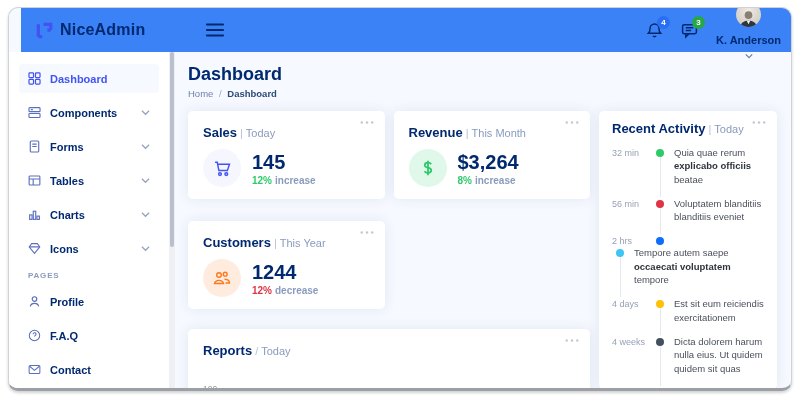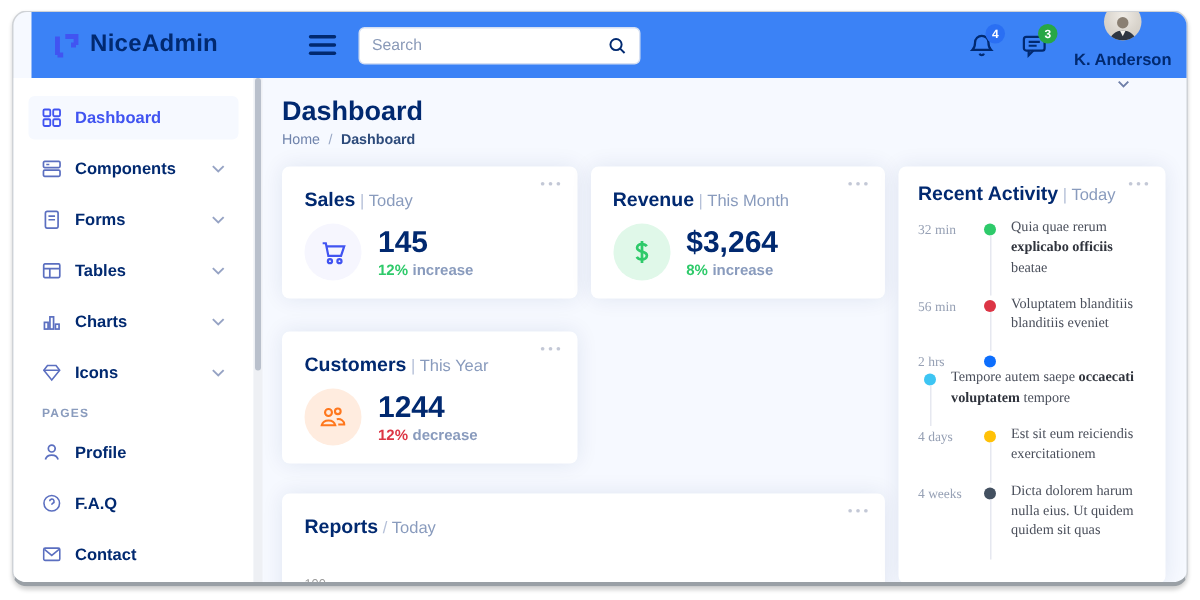--- a/index.html
+++ b/index.html
@@ -67,21 +67,21 @@
   .kpi-sub .lbl { color:#899bbd; font-weight:bold; margin-left:3px; }
   .customers-card { width:197px; height:88px; margin-top:22px; }
   .reports-card { margin-top:20px; height:120px; }
   .chart-area { margin-top:26px; display:flex; align-items:center; gap:6px; }
   .ytick { font-size:8.5px; color:#9a9a9a; }
   .gridline { flex:1; height:1px; background:#ececec; }
 
   
   .activity-card { flex:1; height:278px; padding:10px 13px; }
   .timeline { margin-top:10px; }
-  .act-item { display:flex;font-family:Liberation Serif, serif; }
+  .act-item { display:flex; }
   .act-time { width:40px; flex-shrink:0; font-size:9px; color:#97a1b5; padding-top:2px; }
   .act-rail { width:16px; flex-shrink:0; display:flex; flex-direction:column; align-items:center; }
   .act-dot { width:8px; height:8px; border-radius:50%; margin-top:3px; flex-shrink:0; }
   .act-line { width:1px; flex:1; background:#e6e8f0; }
   .act-text { flex:1; font-size:9.5px; color:#4a4f5b; line-height:1.4; padding:0 0 11px 6px; }
   .act-text b { color:#30343d;margin-top:12px; }
 </style>
 </head>
 <body>
 
@@ -99,29 +99,20 @@
       </span>
       <span class="brand-name">NiceAdmin</span>
     </div>
     <span class="hamburger">
       <svg width="20" height="16" viewBox="0 0 20 16" stroke="currentColor" stroke-width="2.2" stroke-linecap="round">
         <line x1="2" y1="2.5" x2="18" y2="2.5"></line>
           <line x1="2" y1="8" x2="18" y2="8"></line>
           <line x1="2" y1="13.5" x2="18" y2="13.5"></line>
       </svg>
     </span>
-    <div class="searchbox">
-      <input type="text" placeholder="Search" style="">
-      <span style="display:flex">
-        <svg width="13" height="13" viewBox="0 0 16 16" fill="none" stroke="#012970" stroke-width="1.6">
-          <circle cx="7" cy="7" r="4.6"></circle>
-            <line x1="10.6" y1="10.6" x2="14" y2="14"></line>
-        </svg>
-      </span>
-    </div>
     <div class="top-right">
       <span class="icon-btn">
         <svg width="17" height="17" viewBox="0 0 16 16" fill="none" stroke="#012970" stroke-width="1.4">
           <path d="M8 1.8 a4.2 4.2 0 0 1 4.2 4.2 c0 3 .9 3.9 1.6 4.6 H2.2 c.7-.7 1.6-1.6 1.6-4.6 A4.2 4.2 0 0 1 8 1.8 z"></path>
           <path d="M6.6 13 a1.5 1.5 0 0 0 2.8 0"></path>
         </svg>
         <span class="badge blue">4</span>
       </span>
       <span class="icon-btn">
         <svg width="17" height="17" viewBox="0 0 16 16" fill="none" stroke="#012970" stroke-width="1.4">

